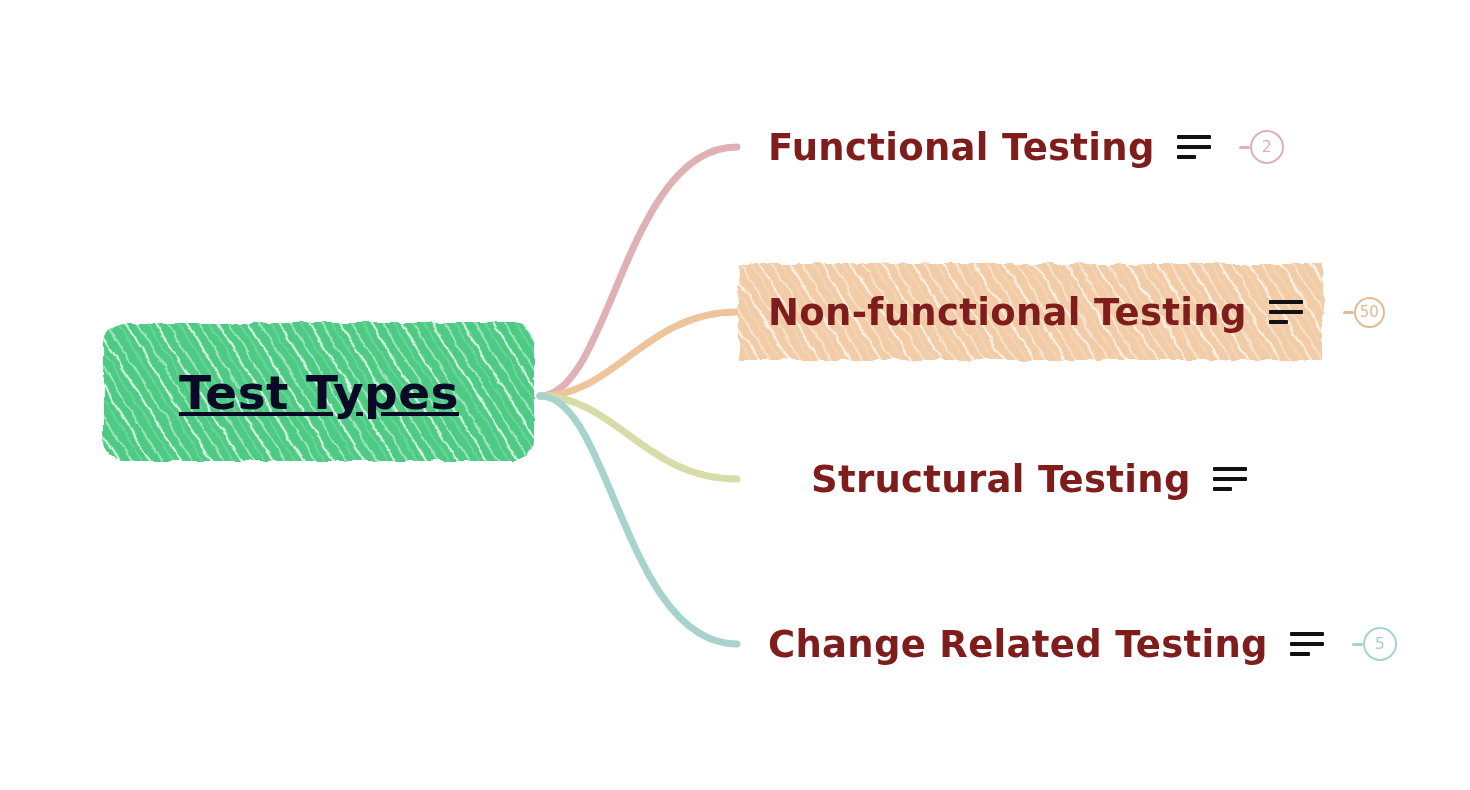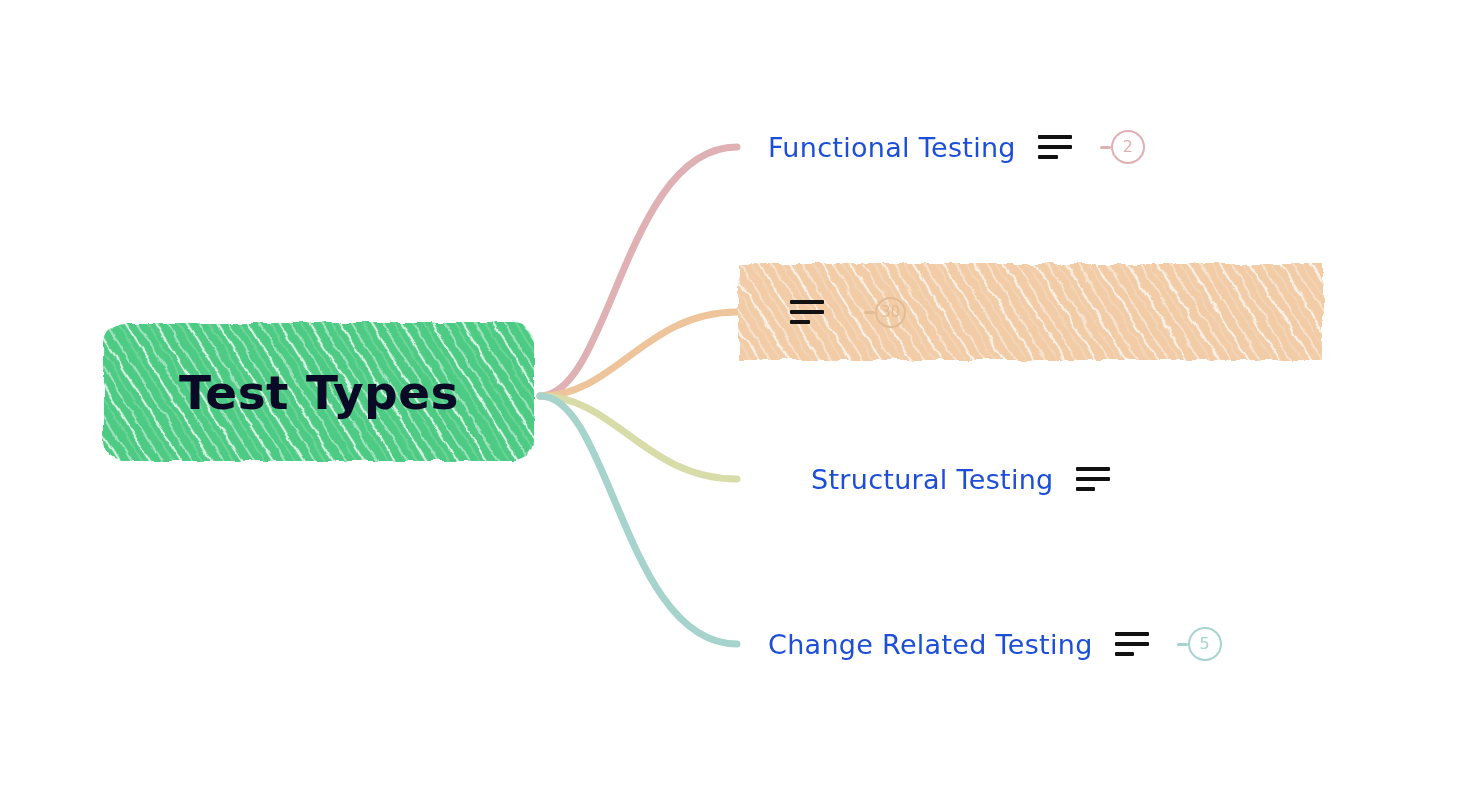--- a/index.html
+++ b/index.html
@@ -52,41 +52,42 @@
     inset: 0;
     display: flex;
     align-items: center;
     justify-content: center;
     font-family: "DejaVu Sans", sans-serif;
     font-size: 47px;
     font-weight: 700;
     letter-spacing: 0.5px;
     color: #0b0a26;
     white-space: nowrap;
+    text-decoration: underline;
   }
 
   
   .branch {
     position: absolute;
     display: flex;
     align-items: center;
     height: 56px;
     white-space: nowrap;
   }
   .branch-inner {
     position: relative;
     display: flex;
     align-items: center;
     z-index: 2;
   }
   .branch-label {
     font-family: "DejaVu Sans", sans-serif;
-    font-size: 27px;
-    font-weight: 400;
-    color: #1d4ed8;
+    font-size: 37px;
+    font-weight: 700;
+    color: #7f1d1d;
     letter-spacing: 0.3px;
     line-height: 1;
   }
 
   
   .notes-icon {
     display: inline-flex;
     flex-direction: column;
     justify-content: center;
     gap: 6px;
@@ -206,28 +207,29 @@
       </span>
       <span class="badge" style="color:#dfb0b4;">
         <span class="badge-dash" style="background:#dfb0b4;"></span>
         <span class="badge-circle">2</span>
       </span>
     </div>
   </div>
 
   <div class="branch" style="left:768px; top:284px;">
     <div class="branch-inner">
+      <span class="branch-label">Non-functional Testing</span>
       <span class="notes-icon">
         <i></i>
           <i></i>
           <i></i>
       </span>
       <span class="badge small" style="color:#e2bc94; margin-left:40px;">
         <span class="badge-dash" style="background:#e2bc94;"></span>
-        <span class="badge-circle">30</span>
+        <span class="badge-circle">50</span>
       </span>
     </div>
   </div>
 
   <div class="branch" style="left:811px; top:451px;">
     <div class="branch-inner">
       <span class="branch-label">Structural Testing</span>
       <span class="notes-icon">
         <i></i>
           <i></i>

